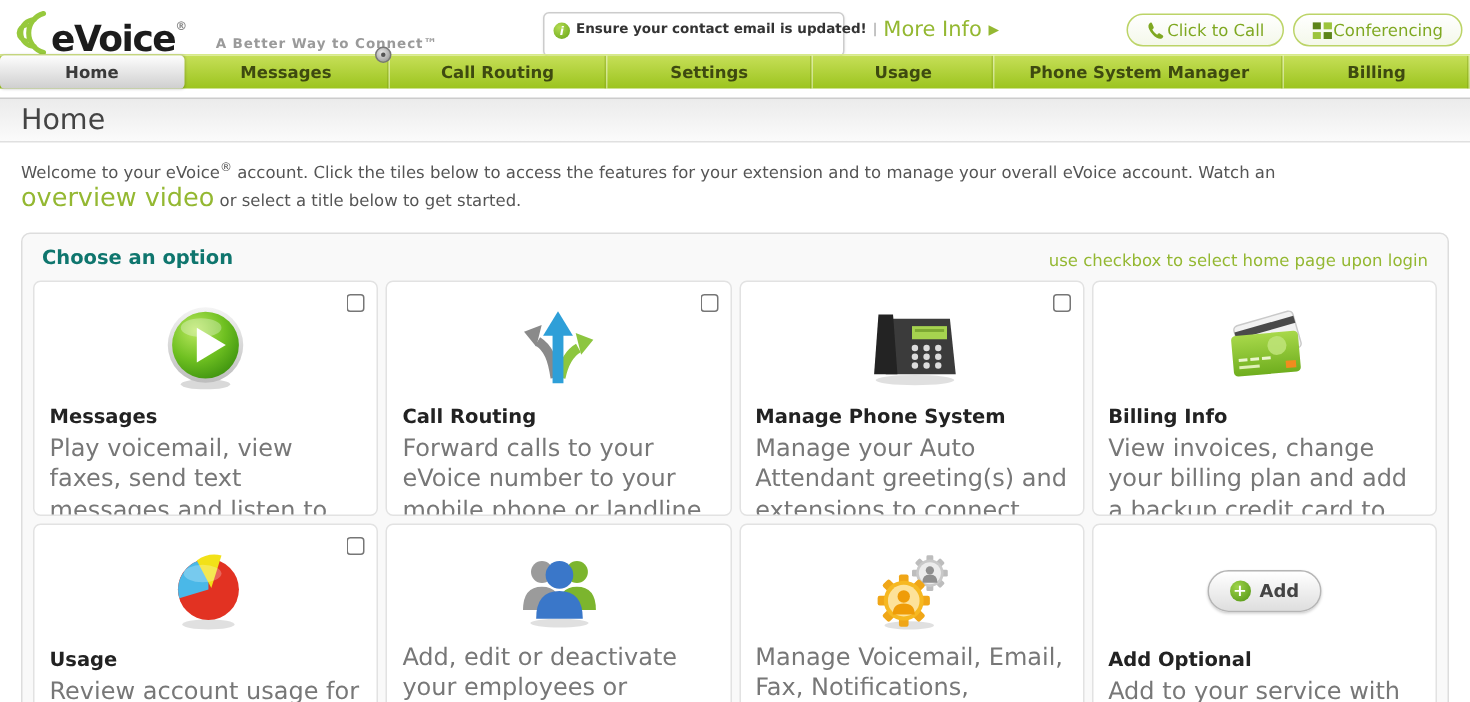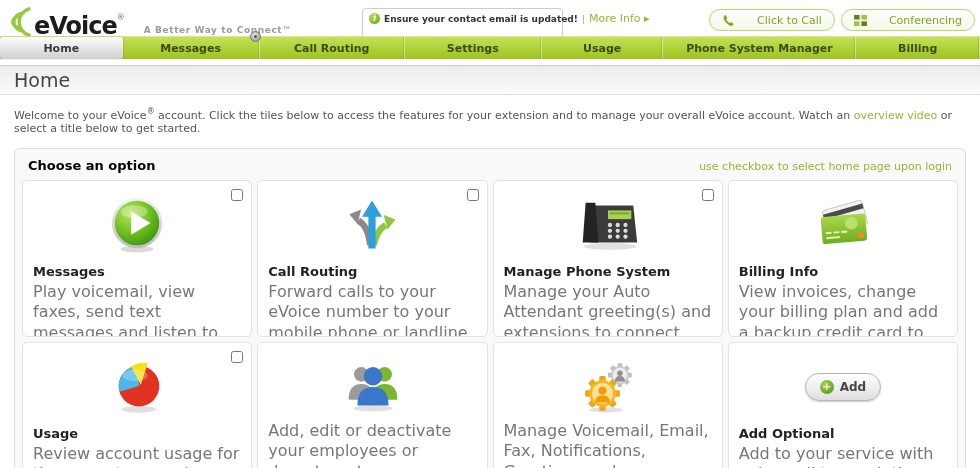--- a/index.html
+++ b/index.html
@@ -16,25 +16,25 @@
 
   .alert-box { position:absolute; left:362px; top:8px; width:201px; height:30px;
     background:#fff; border:1px solid #ccc; border-radius:4px; box-shadow:0 1px 2px rgba(0,0,0,.08);
     padding:3px 8px 0 6px; }
   .alert-line1 { display:flex; align-items:center; gap:4px; }
   .info-icon { width:11px; height:11px; border-radius:50%; flex:0 0 11px;
     background:radial-gradient(circle at 35% 30%, #b4dc52, #64a215); color:#fff;
     font-size:8px; font-weight:bold; text-align:center; line-height:11px; font-style:italic; }
   .alert-title { font-size:9px; font-weight:bold; color:#333; white-space:nowrap;text-align:right; }
   .alert-sep { font-size:9px; color:#999; }
-  .green-link { color:#94b832; text-decoration:none; font-size:11px; cursor:pointer; white-space:nowrap; }
+  .green-link { color:#94b832; text-decoration:none; font-size:14px; cursor:pointer; white-space:nowrap; }
   .alert-line2 { margin:1px 0 0 15px; }
 
   .header-buttons { position:absolute; right:5px; top:9px; display:flex; gap:6px; }
-  .pill-btn { display:flex; align-items:center; gap:22px; height:22px; padding:0 12px;
+  .pill-btn { display:flex; align-items:center; gap:1px; height:22px; padding:0 12px;
     border:1px solid #bcd468; border-radius:11px; background:linear-gradient(#ffffff,#f4f8ea);
     color:#7fa821; font-size:11px; cursor:pointer; }
 
   
   .nav { position:relative; display:flex; height:23px;
     background:linear-gradient(#c6df58,#9cc41e); border-top:1px solid #d7ea8a; }
   .tab { display:flex; align-items:center; justify-content:center; height:100%;
     font-size:11px; font-weight:bold; color:#3e4a10; cursor:pointer;
     border-right:1px solid rgba(255,255,255,.45); box-shadow:inset -1px 0 0 rgba(120,150,20,.35); }
   .tab.active { background:linear-gradient(#fdfdfd,#cfcfcf); color:#3a3a3a;
@@ -49,21 +49,21 @@
     background:linear-gradient(#ebebeb,#fbfbfb); display:flex; align-items:center; padding-left:14px; }
   .page-title { font-size:19px; color:#444; }
 
   .welcome { margin:12px 14px 0; font-size:11px; color:#555; }
   .welcome sup { font-size:8px; }
 
   
   .panel { margin:13px 14px 0; border:1px solid #ddd; border-radius:6px; background:#f9f9f9;
     padding:7px; height:420px; }
   .panel-head { display:flex; justify-content:space-between; align-items:flex-end; padding:2px 6px 7px 6px; }
-  .panel-heading { font-size:13px; font-weight:bold; color:#000000; }
+  .panel-heading { font-size:13px; font-weight:bold; color:#0f766e; }
   .panel-hint { font-size:11px; color:#94b832; cursor:pointer; }
 
   .grid { display:grid; grid-template-columns:repeat(4,1fr); grid-auto-rows:157px; gap:5px; }
   .tile { position:relative; background:#fff; border:1px solid #e2e2e2; border-radius:5px;
     cursor:pointer; overflow:hidden; }
   .tile-check { position:absolute; top:8px; right:8px; width:12px; height:12px; cursor:pointer; }
   .tile-icon { height:68px; margin-top:10px; display:flex; align-items:center; justify-content:center; }
   .tile-title { font-size:13px; font-weight:bold; color:#222; margin:5px 10px 3px; }
   .tile-desc { font-size:16px; color:#777; line-height:1.3; margin:0 10px; }
 
@@ -127,21 +127,21 @@
   <div class="tab" style="width:19.7%">Phone System Manager</div>
   <div class="tab" style="width:12.6%">Billing</div>
   <div class="nav-badge"></div>
 </div>
 
 <div class="title-bar">
   <div class="page-title">Home</div>
 </div>
 
 <div class="welcome">
-  <span>Welcome to your eVoice</span><sup>®</sup><span> account. Click the tiles below to access the features for your extension and to manage your overall eVoice account. Watch an </span><a class="green-link" style="font-size:11px">overview video</a><span> or select a title below to get started.</span>
+  <span>Welcome to your eVoice</span><sup>®</sup><span> account. Click the tiles below to access the features for your extension and to manage your overall eVoice account. Watch an </span><a class="green-link" style="font-size:17px">overview video</a><span> or select a title below to get started.</span>
 </div>
 
 <div class="panel">
   <div class="panel-head">
     <div class="panel-heading">Choose an option</div>
     <a class="panel-hint">use checkbox to select home page upon login</a>
   </div>
 
   <div class="grid">
 

